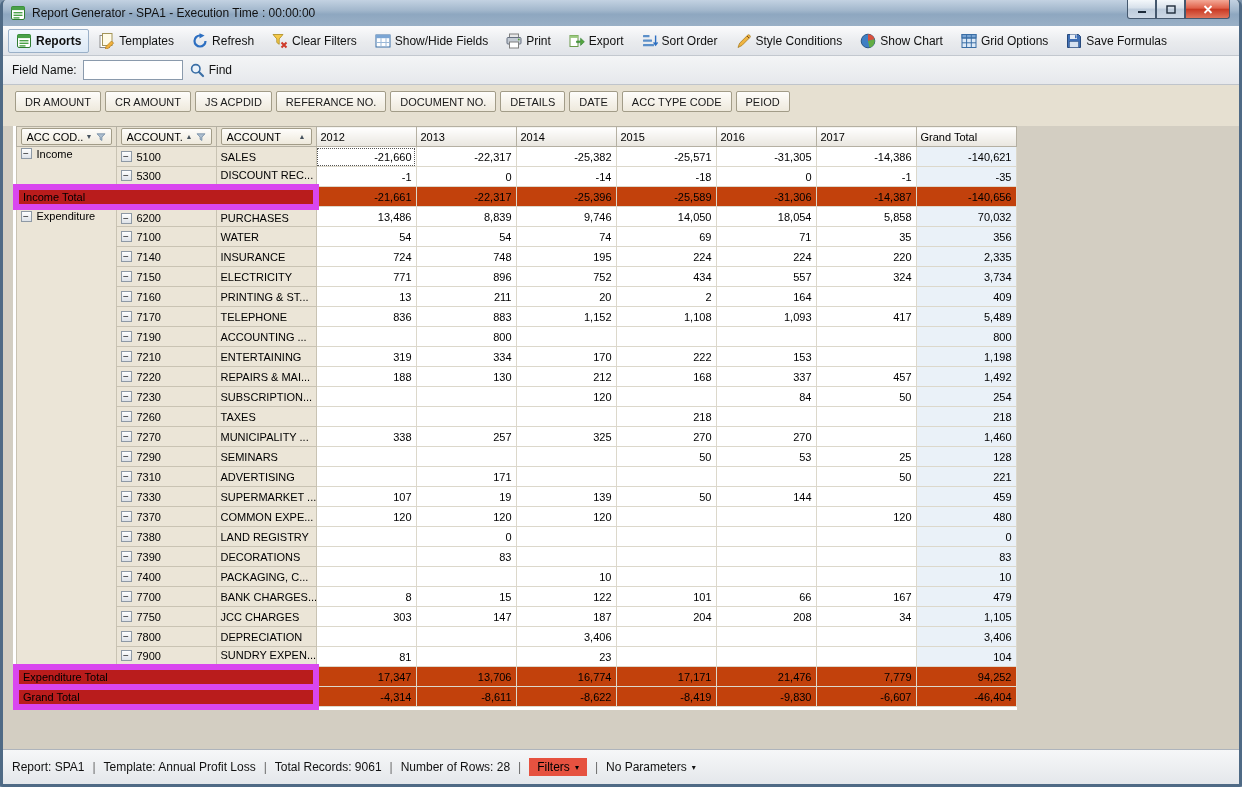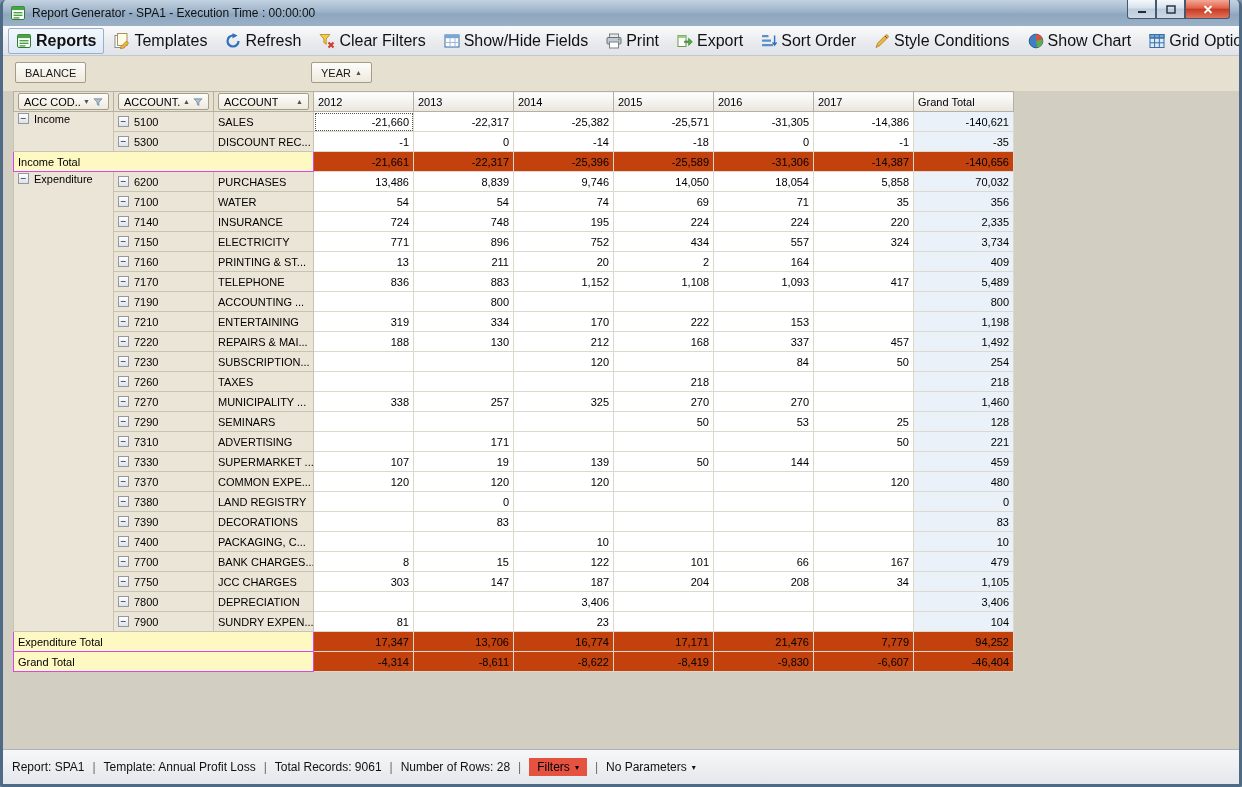--- a/index.html
+++ b/index.html
@@ -18,21 +18,21 @@
   .win-btn{width:29px;height:19px;display:flex;align-items:center;justify-content:center;
            border:1px solid #44586e;border-top:none;
            background:linear-gradient(#f4f8fb,#d6e0ea 45%,#bccbdb 50%,#cdd9e6);}
   .win-btn.min{border-radius:0 0 0 3px;}
   .win-btn.close{width:45px;border-radius:0 0 3px 0;
            background:linear-gradient(#f3a896,#e0614a 45%,#c93a24 52%,#e0755c);}
 
   
   .toolbar{flex:0 0 30px;display:flex;align-items:center;gap:2px;padding:0 5px;
            background:linear-gradient(#fbfbfc,#e9ebee 55%,#e0e3e8);border-bottom:1px solid #c3c8cf;}
-  .tb-btn{display:flex;align-items:center;gap:4px;padding:3px 7px;font-size:16px;color:#111;
+  .tb-btn{display:flex;align-items:center;gap:4px;padding:3px 7px;font-size:12px;color:#111;
           border:1px solid transparent;border-radius:2px;white-space:nowrap;}
   .tb-btn.active{font-weight:bold;border-color:#9ab0c8;background:linear-gradient(#f3f8fd,#dbe8f5);}
   .tb-icon{display:inline-flex;width:16px;height:16px;}
   .tb-icon svg{width:16px;height:16px;}
 
   
   .findbar{flex:0 0 29px;display:flex;align-items:center;gap:6px;padding:0 9px;font-size:12px;color:#111;
            background:linear-gradient(#f4f5f6,#e6e8ec);border-bottom:1px solid #bfc4cb;}
   .find-input{width:100px;height:20px;border:1px solid #8a9aac;background:#fff;font-size:12px;
               font-family:inherit;padding:0 3px;}
@@ -61,21 +61,21 @@
   .filter-ico{display:inline-flex;}
   .hdr-year{background:linear-gradient(#ffffff,#e9e6df);border:1px solid #b5b0a2;text-align:left;}
   .row-group,.row-code,.row-name{background:#ebe5d7;border:1px solid #c9c3b3;}
   .row-group{vertical-align:top;padding-top:2px;}
   .gwrap{display:inline-flex;align-items:center;gap:5px;}
   .cbox{width:11px;height:11px;flex:0 0 11px;display:inline-flex;align-items:center;justify-content:center;
         border:1px solid #8e99a5;background:linear-gradient(#ffffff,#dde2e8);font-size:10px;line-height:9px;color:#222;}
   .val{background:#fff;border:1px solid #dcd8cb;text-align:right;}
   .val.gtcol{background:#eaf1f8;}
   .val.trow{background:#c2410c;}
-  tr.total-row .total-label{background:#fef9c3;border:1px solid #d946ef;}
+  tr.total-row .total-label{background:#b91c1c;border:6px solid #d946ef;}
   .val.selected{outline:1px dotted #555;outline-offset:-2px;}
 
   
   .statusbar{flex:0 0 27px;display:flex;align-items:center;gap:8px;padding:8px 9px;font-size:12px;color:#111;
              background:linear-gradient(#f6f7f8,#e4e7eb);border-top:1px solid #aeb4bc;}
   .sb-sep{color:#6a6a6a;}
   .filters-badge{display:inline-flex;align-items:center;gap:5px;padding:2px 8px;background:#e65240;color:#000000;}
   .caret{font-size:8px;}
   .param-item{display:inline-flex;align-items:center;gap:5px;}
 </style>
@@ -232,30 +232,47 @@
             <path d="M1.5 1.5 H12.5 L14.5 3.5 V14.5 H1.5 Z" fill="#3f6fb5" stroke="#27497c"></path>
             <rect x="4" y="1.5" width="7" height="4.5" fill="#e8eef6"></rect>
             <rect x="9" y="2.2" width="1.6" height="3" fill="#3f6fb5"></rect>
             <rect x="3.5" y="8.5" width="9" height="6" fill="#d7e2f0" stroke="#27497c" stroke-width="0.5"></rect>
           </svg>
         </span>
         <span class="tb-label">Save Formulas</span>
       </div>
     </div>
 
+  <div class="findbar">
+    <span>Field Name:</span>
+    <input class="find-input" type="text" value="" style="">
+    <div class="find-btn">
+      <span class="tb-icon">
+          <svg viewBox="0 0 16 16">
+            <circle cx="6.8" cy="6.8" r="4.2" fill="#eaf2fa" stroke="#3a6ea5" stroke-width="1.6"></circle>
+            <path d="M10 10 L14 14" stroke="#3a6ea5" stroke-width="2.2" stroke-linecap="round"></path>
+          </svg>
+        </span>
+      <span>Find</span>
+    </div>
+  </div>
 
   <div class="pivot-area">
     <div class="custom-area">
-      <div class="chips-row2">
-        <span class="chip balance-chip">BALANCE</span>
-        <span class="chip year-chip">
-            <span>YEAR</span>
-            <span class="sort-arrow">▲</span>
-          </span>
-      </div>
+      <div class="chips-row" id="filter-chips">
+          <span class="chip">DR AMOUNT</span>
+          <span class="chip">CR AMOUNT</span>
+          <span class="chip">JS ACPDID</span>
+          <span class="chip">REFERANCE NO.</span>
+          <span class="chip">DOCUMENT NO.</span>
+          <span class="chip">DETAILS</span>
+          <span class="chip">DATE</span>
+          <span class="chip">ACC TYPE CODE</span>
+          <span class="chip">PEIOD</span>
+        </div>
     </div>
     <div class="grid-wrap">
       <table class="pivot" id="pivot-table">
           <colgroup>
             <col style="width:100px">
             <col style="width:100px">
             <col style="width:100px">
             <col style="width:100px">
             <col style="width:100px">
             <col style="width:100px">

